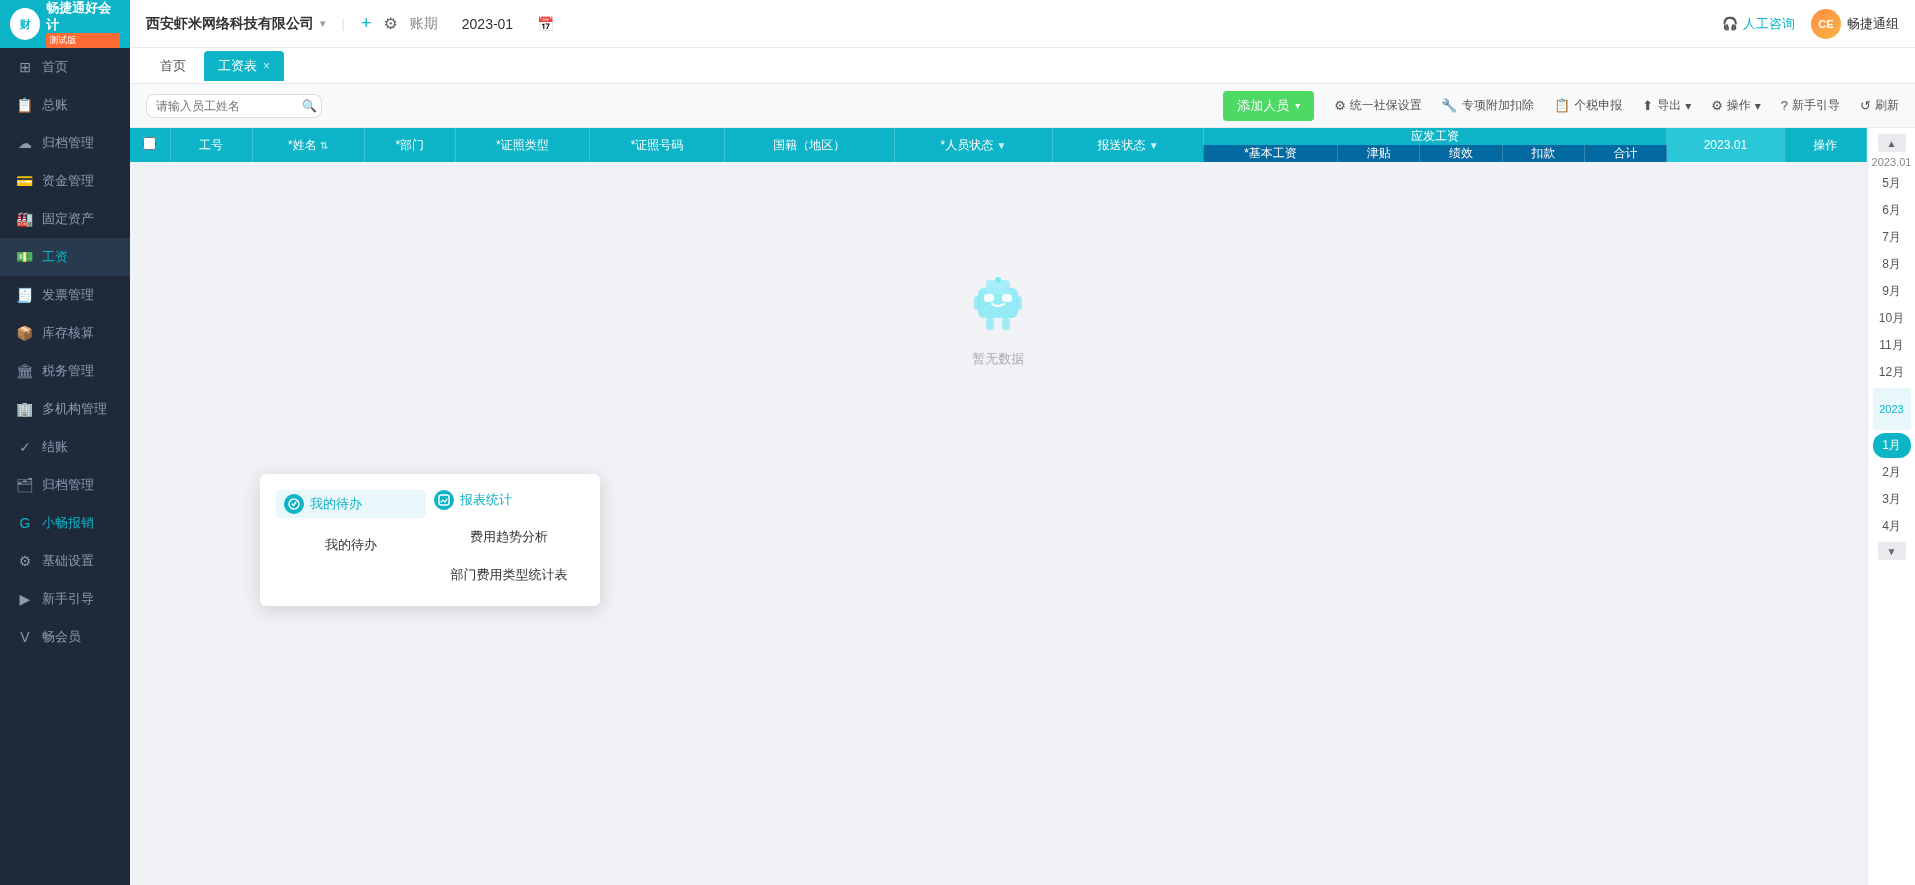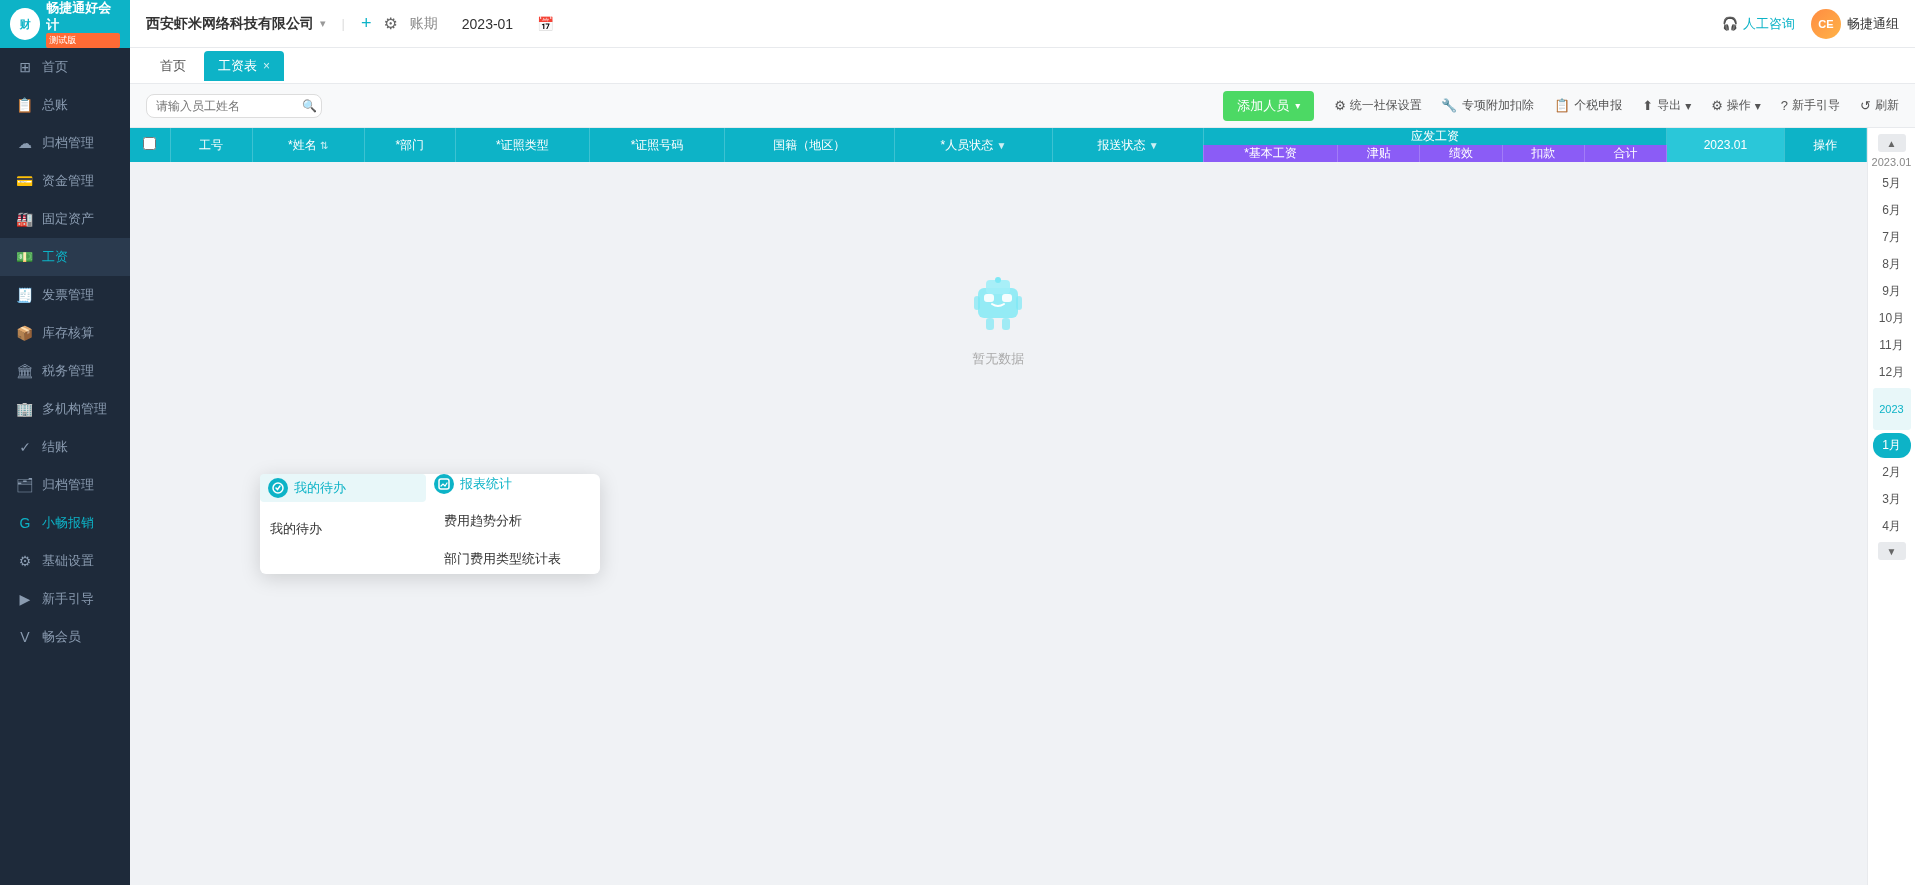--- a/index.html
+++ b/index.html
@@ -249,21 +249,21 @@
       background: #0db3c7;
       color: white;
       padding: 0 10px;
       text-align: center;
       font-size: 12px;
       font-weight: normal;
       border-right: 1px solid rgba(255,255,255,0.2);
       white-space: nowrap;
     }
     .salary-table th.sub-header {
-      background: #8b5cf6;
+      background: #0369a1;
     }
     .salary-table td {
       padding: 8px 10px;
       text-align: center;
       border-bottom: 1px solid #f0f0f0;
       border-right: 1px solid #f0f0f0;
       font-size: 12px;
     }
     .checkbox-th { width: 40px; }
     .sort-icon { font-size: 10px; opacity: 0.8; }
@@ -349,23 +349,25 @@
     }
     .popup-menu {
       position: absolute;
       top: 390px;
       left: 130px;
       width: 340px;
       background: white;
       border-radius: 6px;
       box-shadow: 0 4px 20px rgba(0,0,0,0.15);
       z-index: 20;
+      padding: 16px;
       display: grid;
       grid-template-columns: 1fr 1fr;
       gap: 8px;
+      text-align: center;
     }
     .popup-section {
       display: flex;
       flex-direction: column;
       gap: 8px;
     }
     .popup-section-header {
       display: flex;
       align-items: center;
       gap: 6px;

